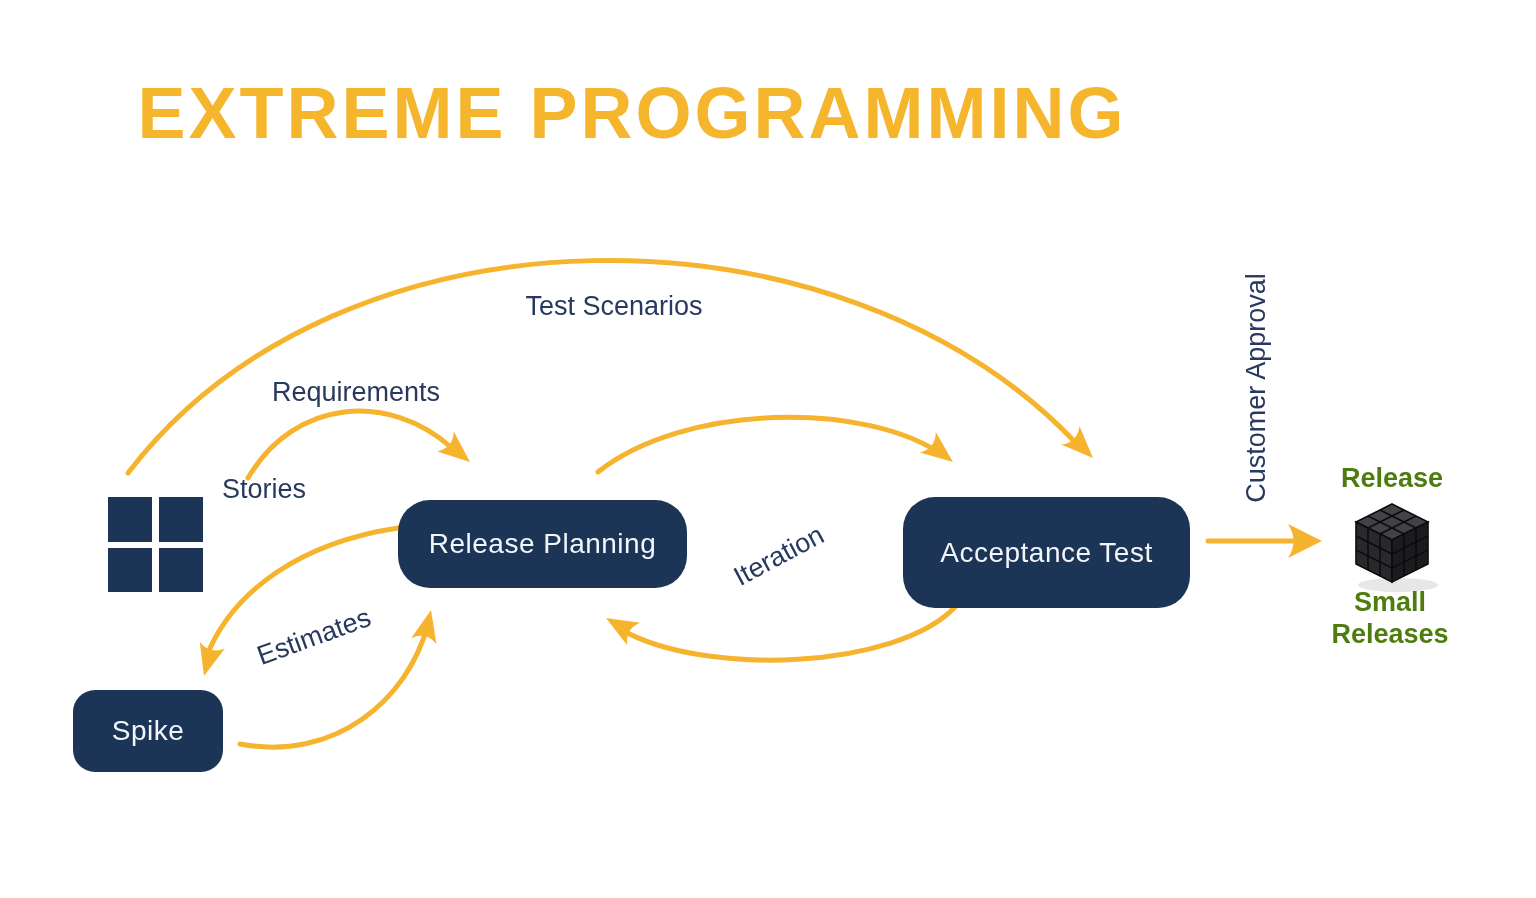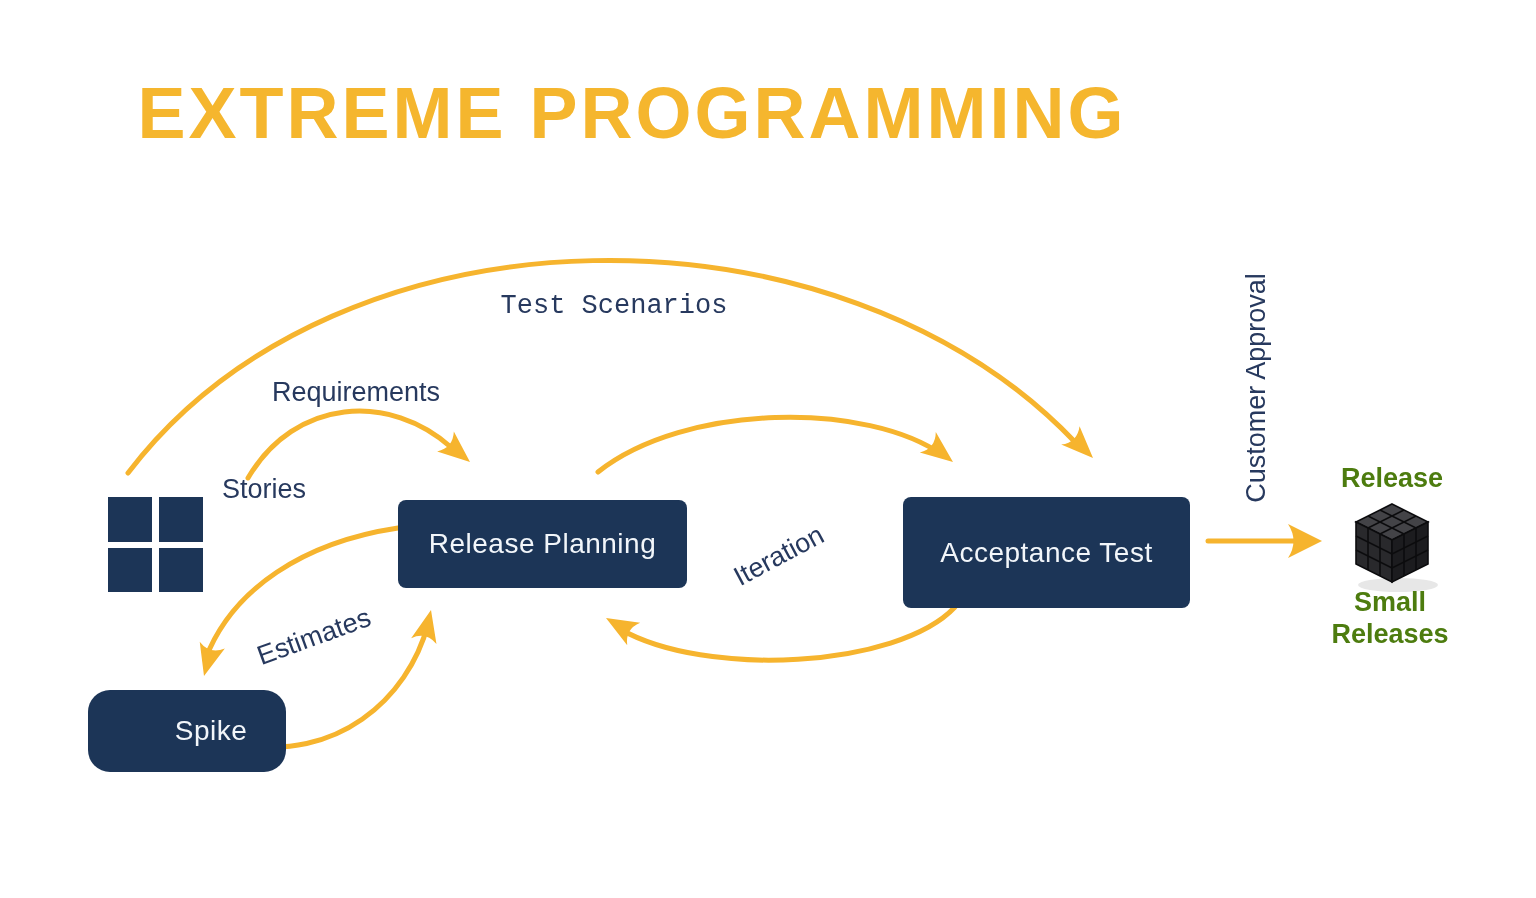--- a/index.html
+++ b/index.html
@@ -9,25 +9,25 @@
   }
   .title{
     position:absolute;left:0;top:72px;width:1264px;text-align:center;
     font-size:72px;font-weight:800;letter-spacing:3px;color:#F5B62E;
     font-family:"Liberation Sans","DejaVu Sans",sans-serif;
   }
   .arrow-layer{position:absolute;left:0;top:0;width:1536px;height:898px;}
   .node{
     position:absolute;display:flex;align-items:center;justify-content:center;
     background:#1C3557;color:#F2F6FA;font-size:28px;font-weight:500;
-    border-radius:8px;letter-spacing:.5px;
+    border-radius:32px;letter-spacing:.5px;
   }
   .node.release-planning{left:398px;top:500px;width:289px;height:88px;}
   .node.acceptance-test{left:903px;top:497px;width:287px;height:111px;}
-  .node.spike{left:88px;top:690px;width:150px;height:82px;border-radius:22px;padding-left:48px;}
+  .node.spike{left:73px;top:690px;width:150px;height:82px;border-radius:22px;}
   .edge-label{
     position:absolute;color:#27395E;font-size:27px;font-weight:500;
     white-space:nowrap;transform:translate(-50%,-50%);
   }
   .edge-label.iteration{transform:translate(-50%,-50%) rotate(-28deg);}
   .edge-label.estimates{transform:translate(-50%,-50%) rotate(-20deg);}
   .edge-label.customer-approval{transform:translate(-50%,-50%) rotate(-90deg);}
   .out-label{
     position:absolute;color:#4d7c0f;font-size:27px;font-weight:700;
     text-align:center;transform:translate(-50%,-50%);
@@ -87,21 +87,21 @@
   <div class="node release-planning">
     <span>Release Planning</span>
   </div>
   <div class="node acceptance-test">
     <span>Acceptance Test</span>
   </div>
   <div class="node spike">
     <span>Spike</span>
   </div>
 
-  <div class="edge-label" style="left:614px;top:306px;font-family:Liberation Mono, monospace;">Test Scenarios</div>
+  <div class="edge-label" style="left:614px;top:306px;">Test Scenarios</div>
   <div class="edge-label" style="left:356px;top:392px;">Requirements</div>
   <div class="edge-label" style="left:264px;top:489px;">Stories</div>
   <div class="edge-label estimates" style="left:314px;top:637px;">Estimates</div>
   <div class="edge-label iteration" style="left:779px;top:556px;">Iteration</div>
   <div class="edge-label customer-approval" style="left:1256px;top:388px;">Customer Approval</div>
 
   <div class="out-label" style="left:1392px;top:478px;">Release</div>
   <div class="out-label small-releases" style="left:1390px;top:618px;text-align:center;">Small Releases</div>
 
 </div>

